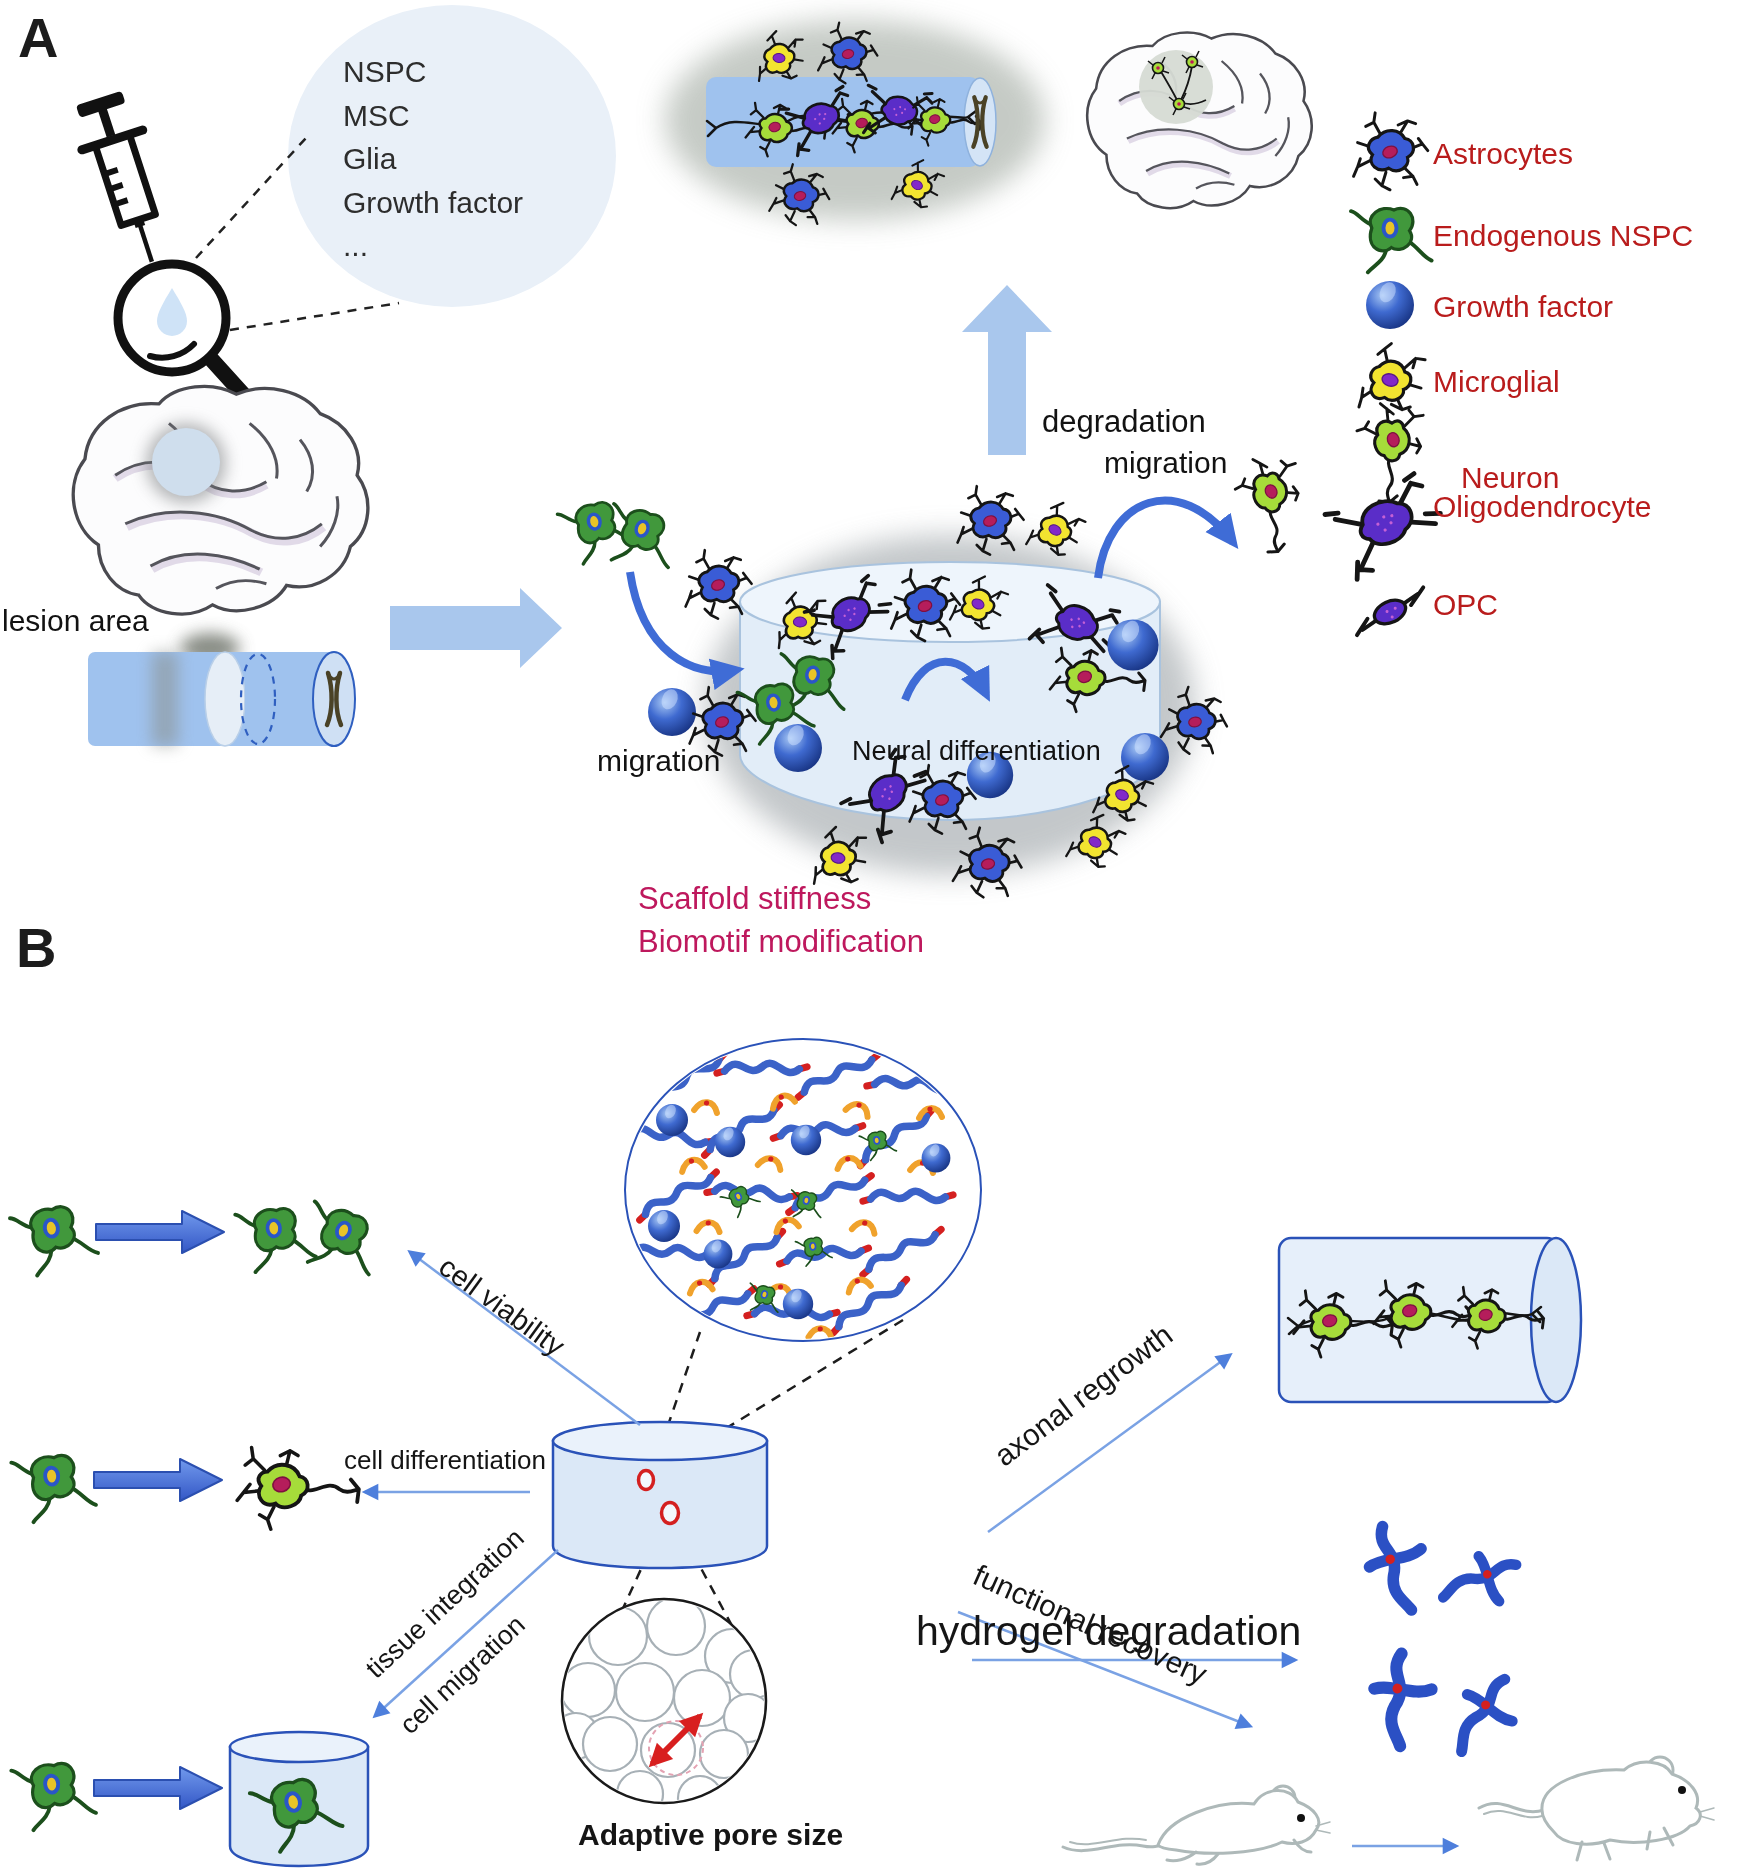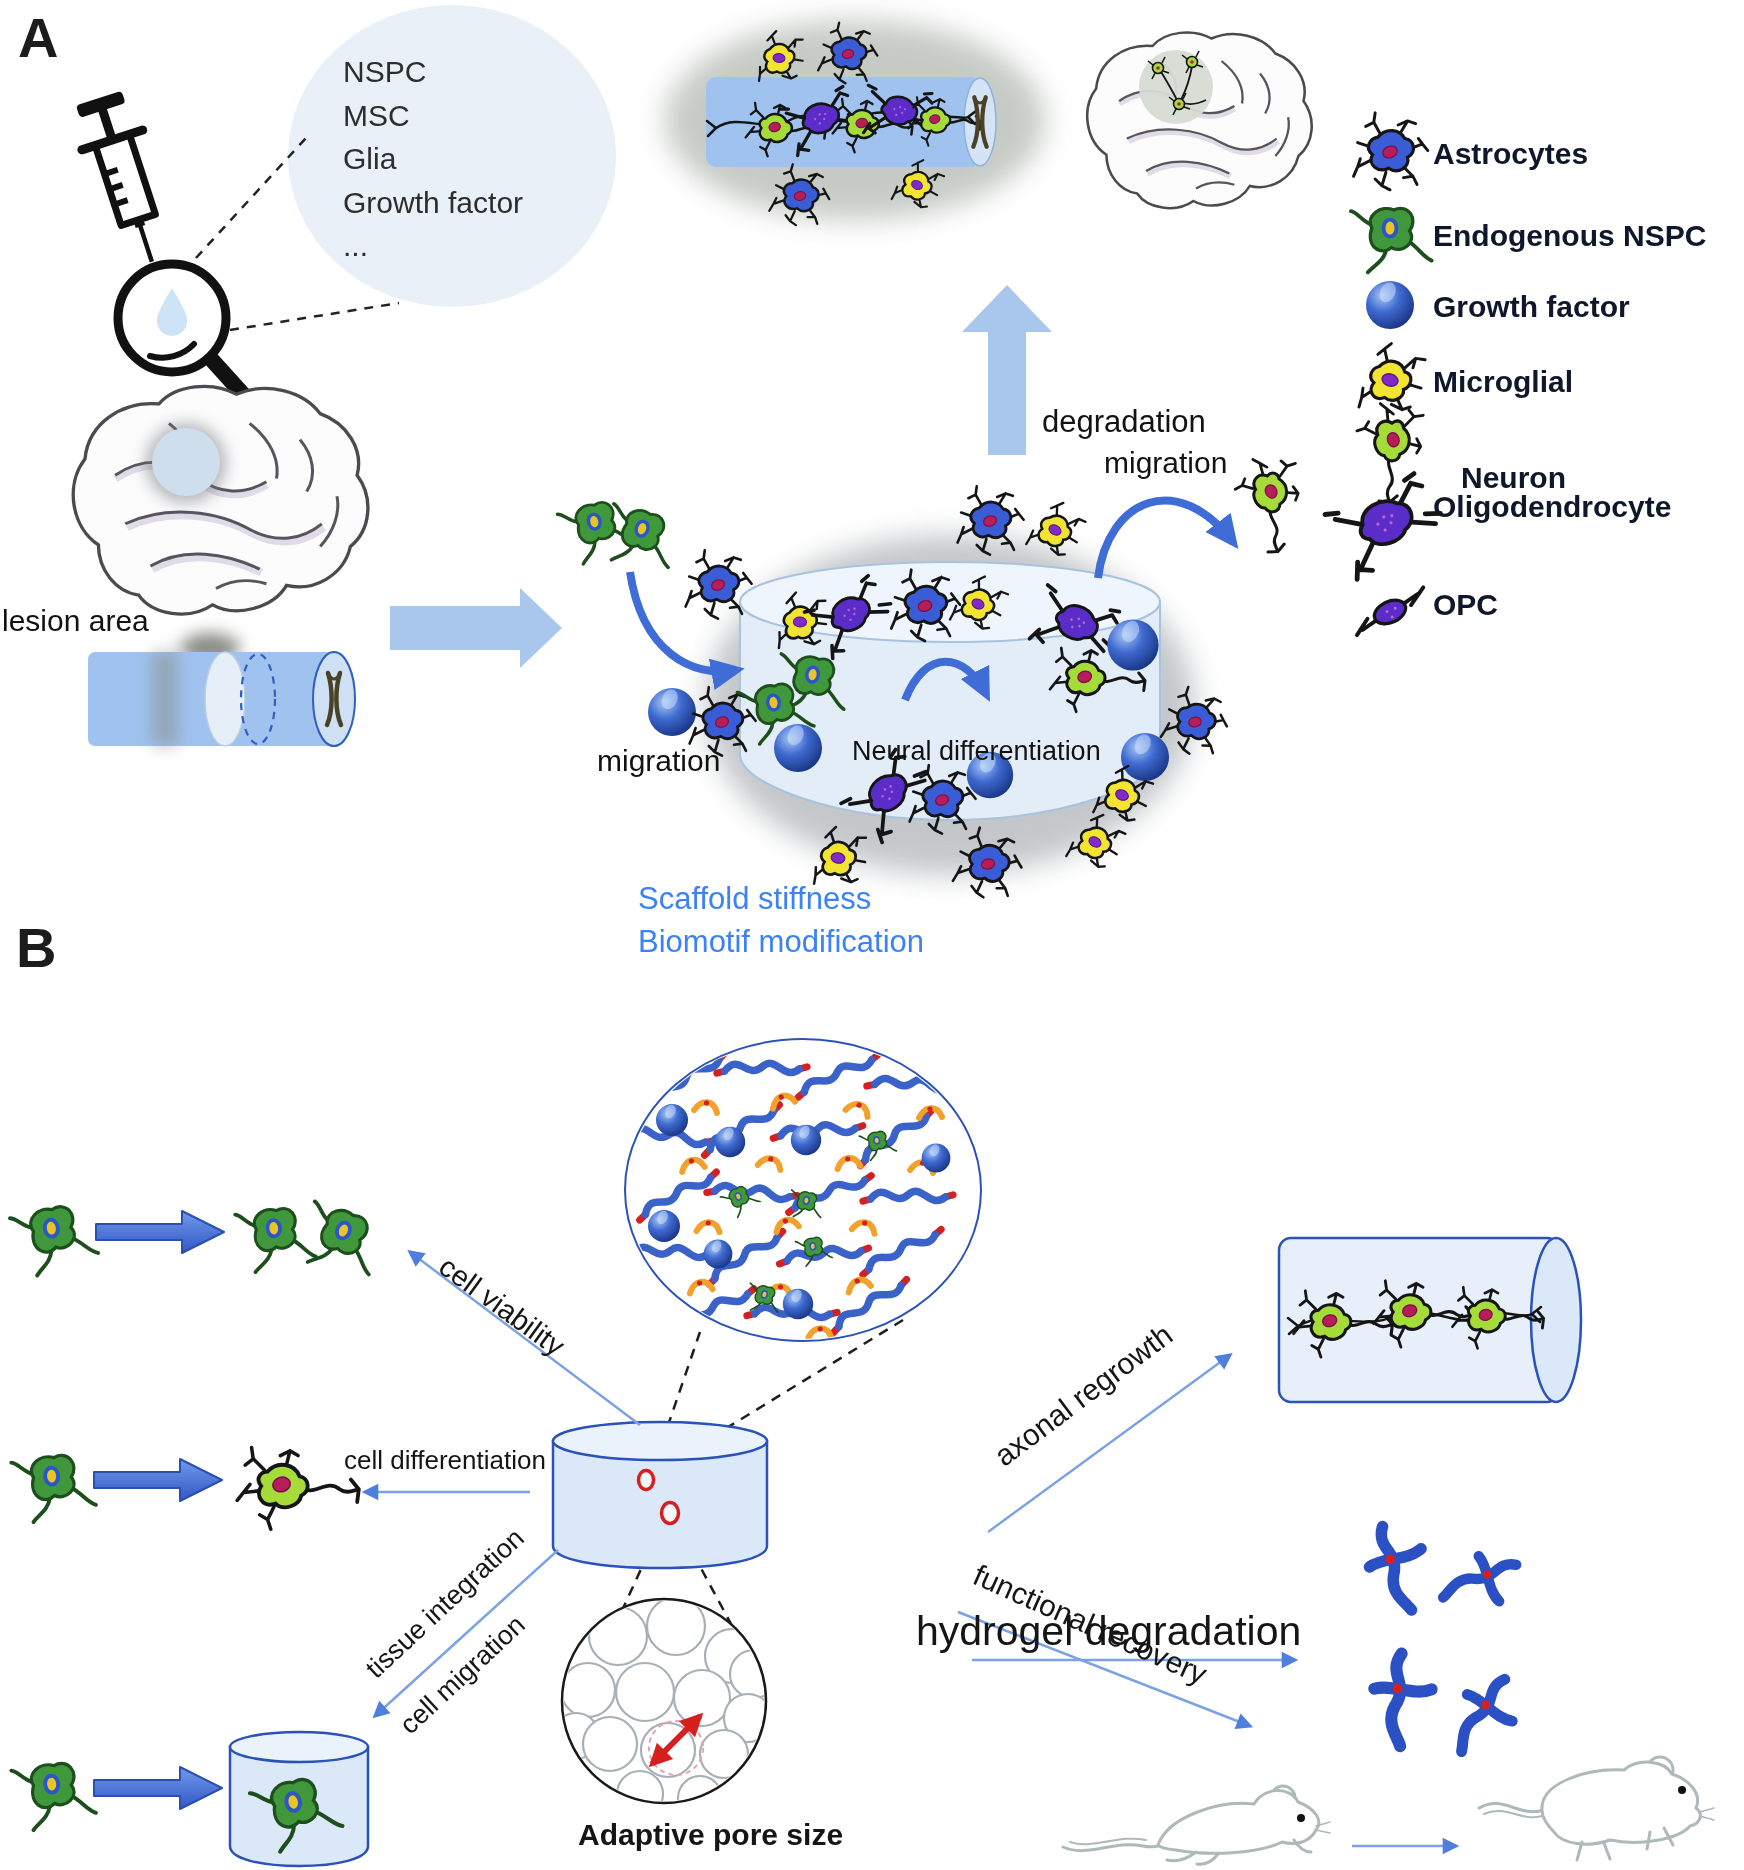--- a/index.html
+++ b/index.html
@@ -3,23 +3,23 @@
 <meta charset="utf-8">
 <style>
   html,body{margin:0;padding:0;background:#ffffff;}
   .stage{position:relative;width:1744px;height:1870px;background:#ffffff;
          font-family:"Liberation Sans",sans-serif;overflow:hidden;}
   .art{position:absolute;left:0;top:0;width:1744px;height:1870px;}
   .lbl{position:absolute;color:#121212;white-space:nowrap;line-height:1.15;}
   .panel-letter{font-size:56px;font-weight:700;color:#1c1c1c;}
   .list{font-size:30px;color:#2d2d2d;line-height:1.45;}
   .list span{display:block;}
-  .props{font-size:31px;color:#3b82f6;line-height:1.38;}
+  .props{font-size:31px;color:#be185d;line-height:1.38;}
   .props span{display:block;}
-  .legend-label{font-size:30px;font-weight:700;color:#0f172a;}
+  .legend-label{font-size:30px;font-weight:400;color:#b91c1c;}
   .rot{transform-origin:0 0;}
   .blk{color:#151515;}
 </style>
 </head>
 <body>
 
 <div class="stage">
 
 <svg class="art" viewBox="0 0 1744 1870">
 <defs>

